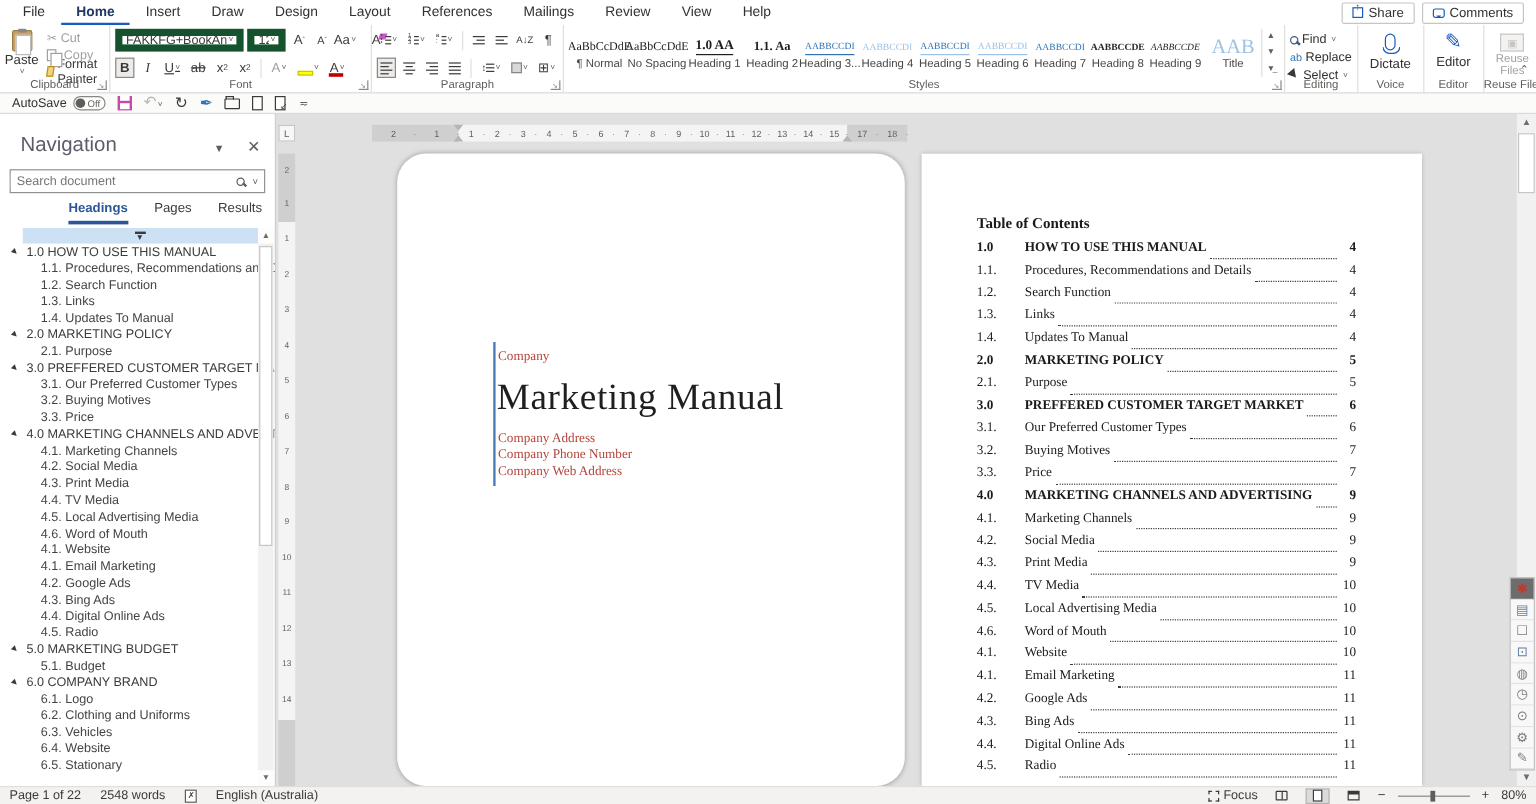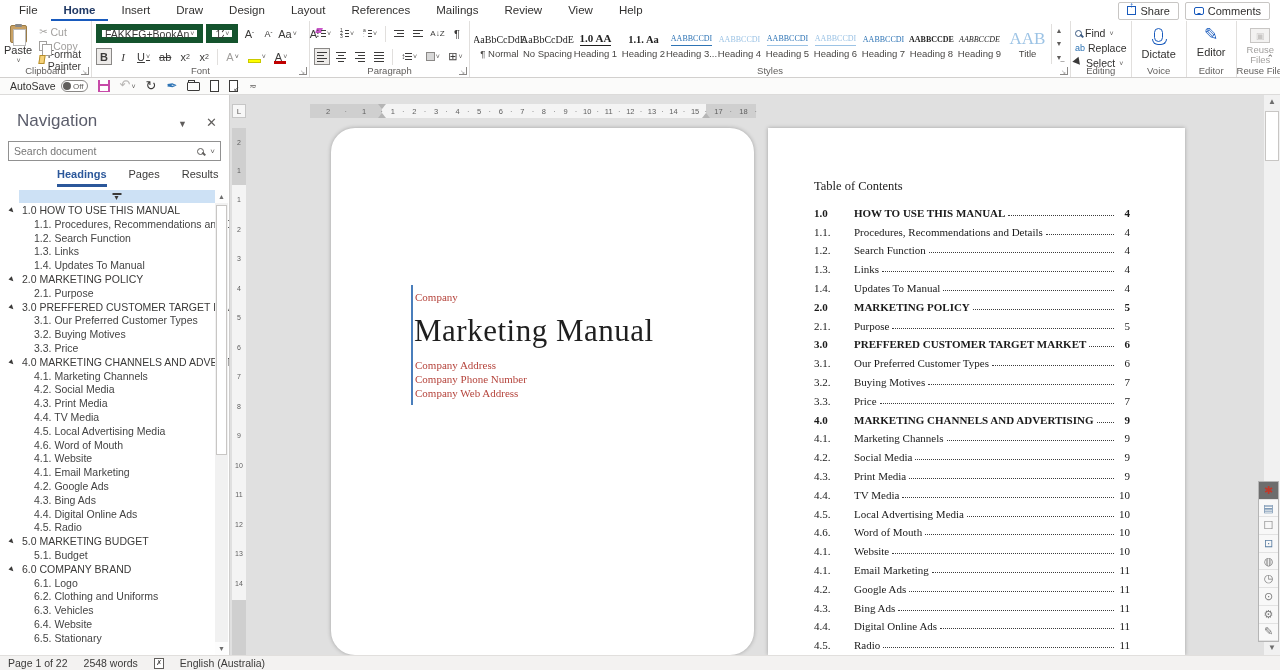--- a/index.html
+++ b/index.html
@@ -156,23 +156,23 @@
   .vnum { height:29.5px; display:flex; align-items:center; }
 
   .page { position:absolute; top:33px; height:527px; background:#fff; box-shadow:0 0 4px rgba(0,0,0,.28); }
   .page1 { left:101px; width:423px;border-radius:24px; }
   .page2 { left:538px; width:417px; }
 
   .cc-line { position:absolute; left:80px; top:157px; width:2px; height:120px; background:#4a7ebb; }
   .doc-red { position:absolute; left:84px; font-family:"Liberation Serif",serif; font-size:11px; color:#b5443c; }
   .doc-title { position:absolute; left:83px; top:185px; font-family:"Liberation Serif",serif; font-size:31px; color:#1f1f1f; letter-spacing:.5px; }
 
-  .toc-title { position:absolute; left:46px; top:51px; font-family:"Liberation Serif",serif; font-weight:normal; font-size:12.5px; color:#1a1a1a; }
+  .toc-title { position:absolute; left:46px; top:51px; font-family:"Liberation Serif",serif; font-weight:bold; font-size:12.5px; color:#1a1a1a; }
   .tocwrap { position:absolute; left:46px; right:55px; top:72px; }
-  .trow { display:flex; align-items:flex-end; height:18.8px; font-family:"Liberation Serif",serif; font-size:11px; color:#1a1a1a; }
+  .trow { display:flex; height:18.8px; font-family:"Liberation Serif",serif; font-size:11px; color:#1a1a1a; }
   .trow .tnum { width:40px; }
   .trow .tlead { flex:1; border-bottom:1.2px dotted #3c3c3c; margin:0 2px 3px 3px; }
   .trow .tpage { text-align:right; min-width:14px; }
   .trow.bold { font-weight:bold; }
 
   
   .vsb { position:absolute; right:0; top:0; width:16px; bottom:0; background:#f1f1f1; }
   .vsb .up,.vsb .dn { position:absolute; left:0; right:0; height:14px; color:#6d6d6d; font-size:8px; text-align:center; line-height:14px; }
   .vsb .dn { bottom:0; }
   .vsb .thumb { position:absolute; left:1px; right:1px; top:16px; height:50px; background:#fff; border:1px solid #c8c6c4; }
@@ -896,13 +896,34 @@
       <div class="ad gray">⚙</div>
       <div class="ad gray">✎</div>
     </div>
 </div>
 
 <div class="status">
   <span>Page 1 of 22</span>
   <span>2548 words</span>
   <span class="proof"></span>
   <span>English (Australia)</span>
+  <div class="sright">
+    <span style="display:flex;align-items:center;gap:4px;">
+      <span class="focus-ic"></span>
+      <span>Focus</span>
+    </span>
+    <span class="viewbtn">
+        <span class="vread"></span>
+      </span>
+    <span class="viewbtn sel">
+        <span class="vprint"></span>
+      </span>
+    <span class="viewbtn">
+        <span class="vweb"></span>
+      </span>
+    <span class="zsign">−</span>
+    <span class="zoomtrack">
+        <span class="zoomthumb"></span>
+      </span>
+    <span class="zsign">+</span>
+    <span>80%</span>
+  </div>
 </div>
 
 </body></html>

